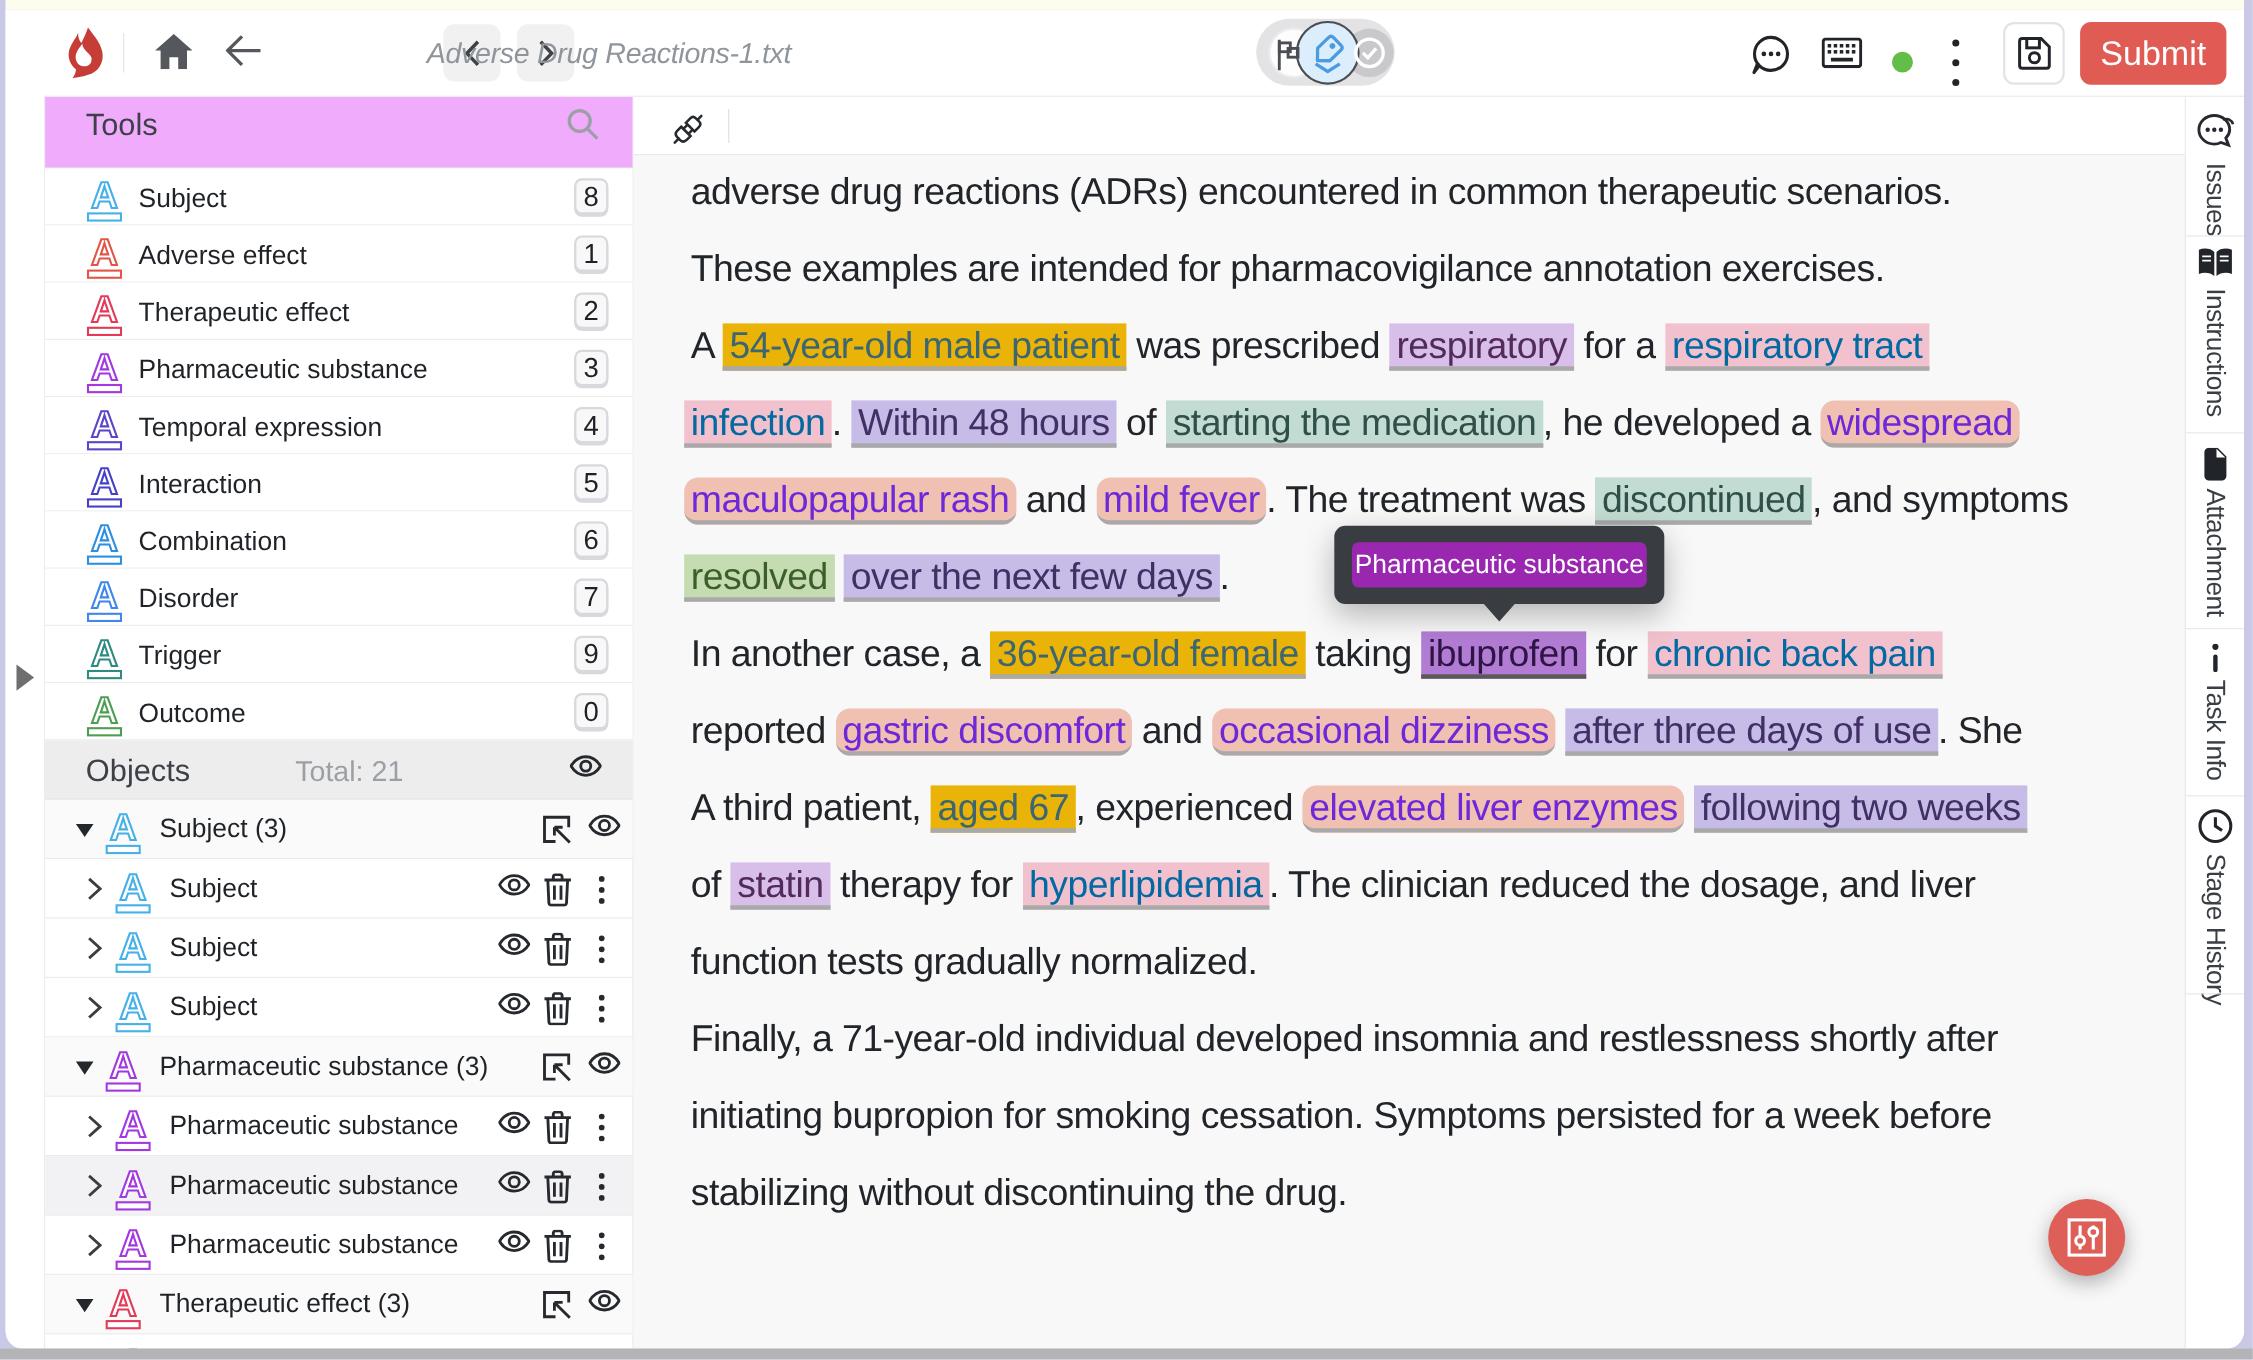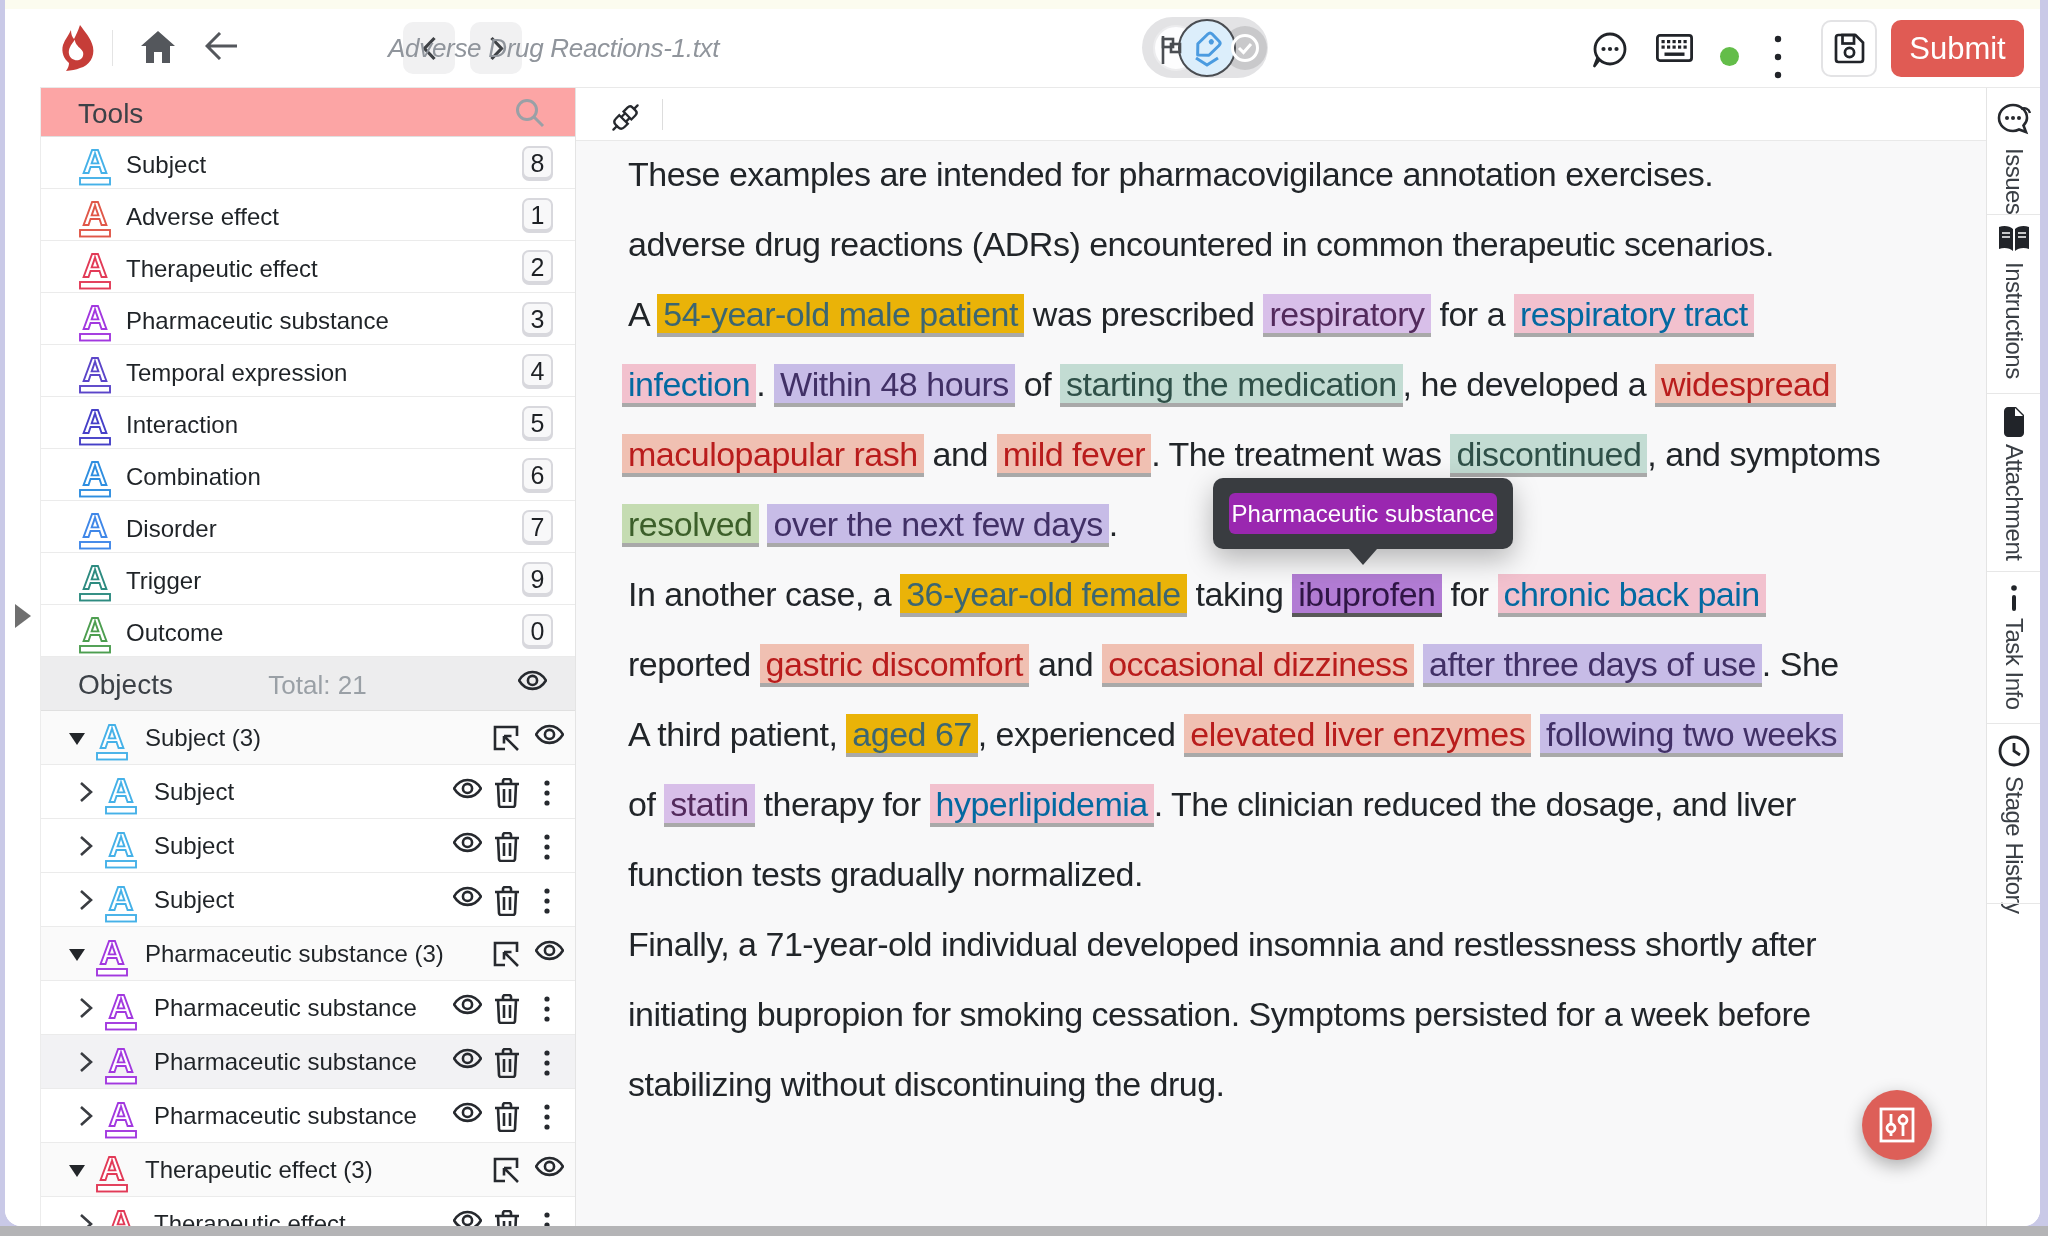--- a/index.html
+++ b/index.html
@@ -27,21 +27,21 @@
 #pc-tag { left:1138px; top:10px; width:58px; height:58px; background:#dceefb; border:2.5px solid #4a4d52; z-index:2; }
 #pc-check { left:1183px; top:17px; width:44px; height:44px; background:#c9c9cb; }
 #chatic { left:1550px; top:22px; }
 #kbdic { left:1616px; top:25px; }
 #greendot { left:1680px; top:38px; width:19px; height:19px; border-radius:50%; background:#63bd49; }
 #kebabic { left:1734px; top:26px; }
 #savebtn { left:1781px; top:11px; width:56px; height:57px; border:2px solid #e3e3e5; border-radius:10px; display:flex; align-items:center; justify-content:center; }
 #submitbtn { left:1851px; top:11px; width:133px; height:57px; background:#e05b54; border-radius:10px; color:#fff; font-size:31px; text-align:center; line-height:57px; }
 
 #sidebar { position:absolute; left:35px; top:79px; width:536px; height:1138px; background:#fff; border-right:1px solid #e4e4e4; border-left:1px solid #ececec; }
-.shead { position:relative; height:49px; background:#fca5a5; border-bottom:1px solid #e0e0e0; font-size:28px; color:#3c4147;text-align:center; }
+.shead { position:relative; height:65px; background:#f0abfc; border-bottom:1px solid #e0e0e0; font-size:28px; color:#3c4147;text-align:center; }
 .shead .t { position:absolute; left:37px; top:10px; }
 .trow { position:relative; height:52px; border-bottom:1px solid #ebebeb; background:#fff; }
 .trow .ai { position:absolute; left:37px; top:5px; }
 .trow .lbl { position:absolute; left:85px; top:14px; font-size:24px; color:#1f2327; }
 .badge { position:absolute; right:22px; top:9px; width:31px; height:33px; background:#f8f8f9; border:2px solid #d8d8dd; border-radius:7px; text-align:center; line-height:30px; font-size:25px; color:#1e2125; box-shadow:0 2px 0 #d8d8dd; }
 #objhead { position:relative; height:54px; background:#ededee; border-bottom:1px solid #e0e0e0; font-size:28px; color:#3c4147; }
 #objhead .t { position:absolute; left:37px; top:12px; }
 #objhead .tot { position:absolute; left:0; width:100%; text-align:center; top:13px; color:#9aa0a6; font-size:26px;padding-left:19px; }
 .orow { position:relative; height:54px; border-bottom:1px solid #ebebeb; font-size:24px; color:#1f2327; }
 .orow.grp { background:#fafafa; }
@@ -60,21 +60,21 @@
 #ct-sep { position:absolute; left:86px; top:11px; width:1px; height:31px; background:#ddd; }
 #doc { position:absolute; left:52px; top:51px; width:1320px; font-size:34px; line-height:70px; color:#212529; letter-spacing:-0.5px; white-space:nowrap; }
 #doc .ln { height:70px; }
 .hl { padding:1px 6px 0px 6px; border-bottom:4px solid #a9a9a9; }
 .s0 { margin-left:-6px; }
 .hl-cyan { background:#eab308; color:#3c6671; }
 .hl-purp { background:#d8bfe9; color:#532a5c; }
 .hl-pink { background:#f2c1ce; color:#0369a1;margin-top:16px; }
 .hl-viol { background:#c7bce7; color:#413066; }
 .hl-teal { background:#c3dcd3; color:#2f5048; }
-.hl-sal  { background:#f0c0b2; color:#b91c1c; }
+.hl-sal  { background:#f0c0b2; color:#6d28d9;border-radius:13px; }
 .hl-grn  { background:#c5dcb2; color:#3c5f2a; }
 .hl-ibu  { background:#b27cd4; color:#2f1545; border-bottom-color:#595959; }
 
 #tooltip { position:absolute; left:637px; top:390px; width:300px; height:71px; background:#393c40; border-radius:10px; box-shadow:0 10px 28px rgba(0,0,0,0.28); z-index:6; }
 #tooltip .pl { position:absolute; left:16px; top:15px; width:268px; height:41px; background:#9a27b0; border-radius:6px; color:#fff; font-size:24px; text-align:center; line-height:41px; white-space:nowrap; }
 #tooltip .ptr { position:absolute; left:136px; top:71px; width:0; height:0; border-top:16px solid #393c40; border-left:14px solid transparent; border-right:14px solid transparent; }
 
 #rail { position:absolute; right:0; top:79px; width:54px; height:1138px; background:#fff; border-left:1px solid #e4e4e4; }
 
 #fab { position:absolute; left:1857px; top:1081px; width:70px; height:70px; border-radius:50%; background:#dd5f58; box-shadow:0 6px 18px rgba(0,0,0,0.3); display:flex; align-items:center; justify-content:center; z-index:8; }
@@ -475,22 +475,22 @@
             <path d="M20 1.5 L20 6.5"></path>
             <path d="M14 17 L14 11 Q14 7 17.5 7 L22.5 7 Q26 7 26 11 L26 17 Z"></path>
             <path d="M16.5 22 L16.5 17.8 M23.5 22 L23.5 17.8"></path>
             <path d="M13.5 23 L26.5 23 L26.5 28 Q26.5 33 22 33 L18 33 Q13.5 33 13.5 28 Z"></path>
             <path d="M20 33 L20 38.5"></path>
           </g>
         </svg>
       <div id="ct-sep"></div>
     </div>
     <div id="doc">
+        <div class="ln">adverse drug reactions (ADRs) encountered in common therapeutic scenarios.</div>
         <div class="ln">These examples are intended for pharmacovigilance annotation exercises.</div>
-        <div class="ln">adverse drug reactions (ADRs) encountered in common therapeutic scenarios.</div>
         <div class="ln">A <span class="hl hl-cyan">54-year-old male patient</span> was prescribed <span class="hl hl-purp">respiratory</span> for a <span class="hl hl-pink">respiratory tract</span></div>
         <div class="ln"><span class="hl hl-pink s0">infection</span>. <span class="hl hl-viol">Within 48 hours</span> of <span class="hl hl-teal">starting the medication</span>, he developed a <span class="hl hl-sal">widespread</span></div>
         <div class="ln"><span class="hl hl-sal s0">maculopapular rash</span> and <span class="hl hl-sal">mild fever</span>. The treatment was <span class="hl hl-teal">discontinued</span>, and symptoms</div>
         <div class="ln"><span class="hl hl-grn s0">resolved</span> <span class="hl hl-viol">over the next few days</span>.</div>
         <div class="ln">In another case, a <span class="hl hl-cyan">36-year-old female</span> taking <span class="hl hl-ibu">ibuprofen</span> for <span class="hl hl-pink">chronic back pain</span></div>
         <div class="ln">reported <span class="hl hl-sal">gastric discomfort</span> and <span class="hl hl-sal">occasional dizziness</span> <span class="hl hl-viol">after three days of use</span>. She</div>
         <div class="ln">A third patient, <span class="hl hl-cyan">aged 67</span>, experienced <span class="hl hl-sal">elevated liver enzymes</span> <span class="hl hl-viol">following two weeks</span></div>
         <div class="ln">of <span class="hl hl-purp">statin</span> therapy for <span class="hl hl-pink">hyperlipidemia</span>. The clinician reduced the dosage, and liver</div>
         <div class="ln">function tests gradually normalized.</div>
         <div class="ln">Finally, a 71-year-old individual developed insomnia and restlessness shortly after</div>

